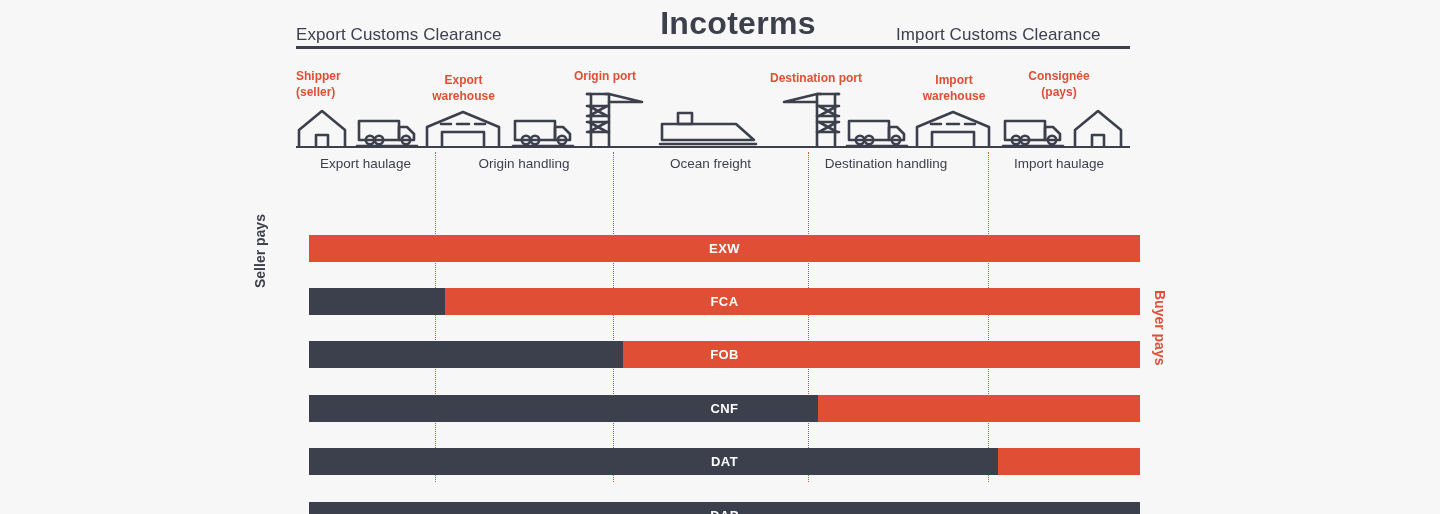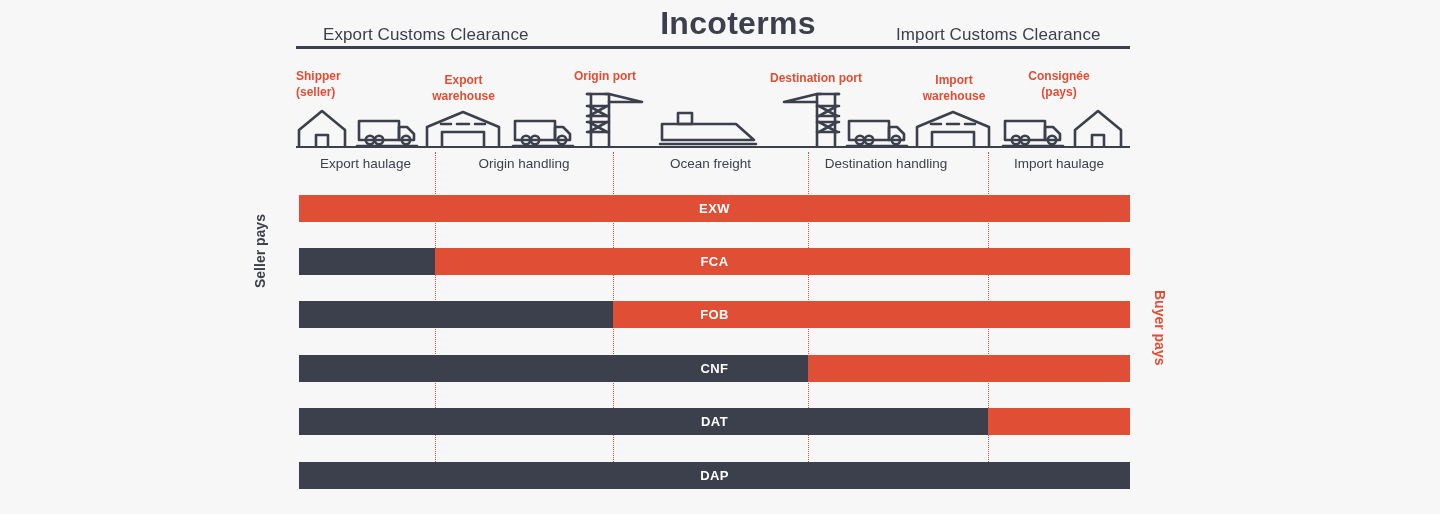--- a/index.html
+++ b/index.html
@@ -15,21 +15,21 @@
 
   
   .hdr-label{
     position:absolute;
     font-size:17px;
     font-weight:400;
     color:#3c3f4c;
     white-space:nowrap;
     letter-spacing:.1px;
   }
-  #hdr-export{left:296px;top:25px;margin-left:27px;}
+  #hdr-export{left:296px;top:25px;}
   #hdr-import{left:896px;top:25px;}
   #title{
     position:absolute;
     left:0;right:0;top:5px;
     text-align:center;
     font-size:32px;
     font-weight:700;
     color:#3c3f4c;
     letter-spacing:.3px;
     padding-left:36px;
@@ -79,24 +79,25 @@
   .divider{
     position:absolute;
     top:152px;
     width:0;height:330px;
     border-left:1.5px dotted #e04f35;
   }
 
   
   .bar-row{
     position:absolute;
-    left:299px;
+    left:309px;
     width:831px;
     height:27px;
     display:flex;
+    margin-top:40px;
   }
   .seg{height:100%;}
   .seg-seller{background:#3c3f4c;}
   .seg-buyer{background:#e04f35;}
   .bar-label{
     position:absolute;
     left:0;right:0;top:0;height:27px;
     line-height:27px;
     text-align:center;
     color:#ffffff;

